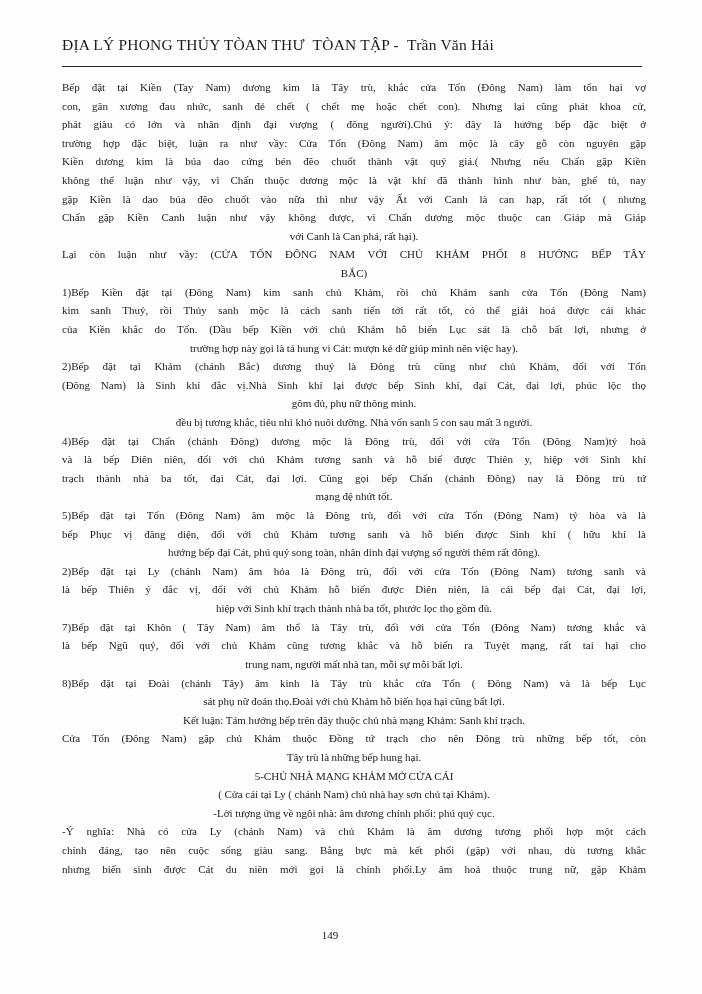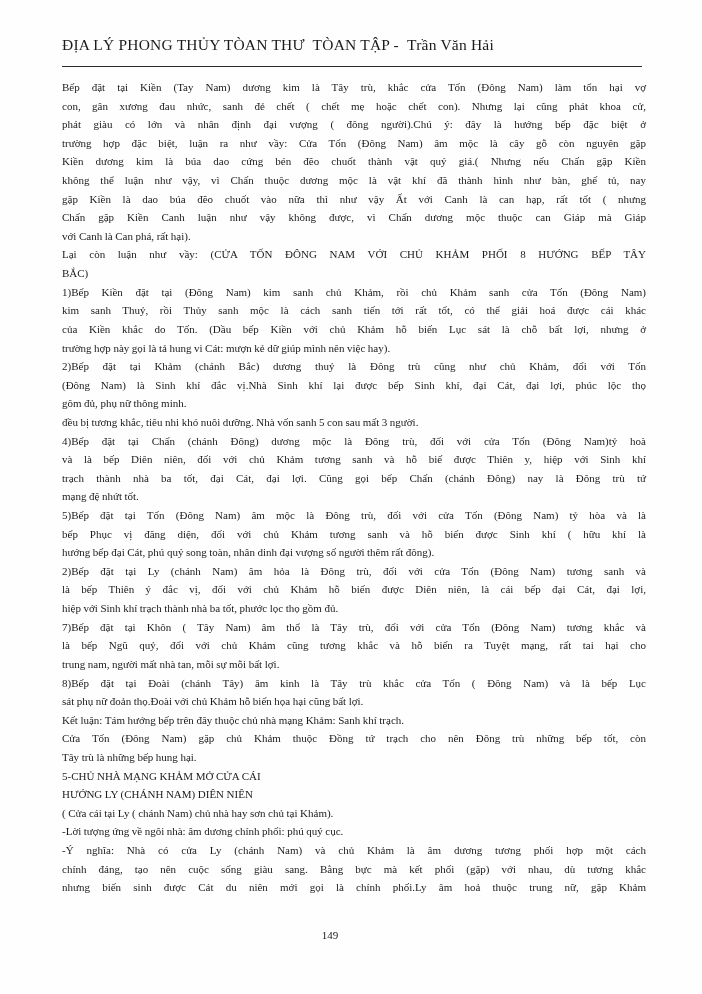--- a/index.html
+++ b/index.html
@@ -35,21 +35,21 @@
   .doc-body {
     position: absolute;
     left: 62px;
     top: 78px;
     width: 584px;
     font-size: 11px;
     line-height: 18.62px;
     word-spacing: -0.2px;
   }
   .line {
-    text-align: left;
+    text-align: center;
     height: 18.62px;
     overflow: visible;
   }
   .line.j {
     text-align: justify;
     text-align-last: justify;
   }
   .page-number {
     position: absolute;
     left: 0;
@@ -97,21 +97,20 @@
       <div class="line">hiệp với Sinh khí trạch thành nhà ba tốt, phước lọc thọ gồm đủ.</div>
       <div class="line j">7)Bếp đặt tại Khôn ( Tây Nam) âm thổ là Tây trù, đối với cửa Tốn (Đông Nam) tương khắc và</div>
       <div class="line j">là bếp Ngũ quỷ, đối với chủ Khảm cũng tương khắc và hỗ biến ra Tuyệt mạng, rất tai hại cho</div>
       <div class="line">trung nam, người mất nhà tan, mỗi sự mỗi bất lợi.</div>
       <div class="line j">8)Bếp đặt tại Đoài (chánh Tây) âm kinh là Tây trù khắc cửa Tốn ( Đông Nam) và là bếp Lục</div>
       <div class="line">sát phụ nữ đoản thọ.Đoài với chủ Khảm hỗ biến họa hại cũng bất lợi.</div>
       <div class="line">Kết luận: Tám hướng bếp trên đây thuộc chủ nhà mạng Khảm: Sanh khí trạch.</div>
       <div class="line j">Cửa Tốn (Đông Nam) gặp chủ Khảm thuộc Đồng tứ trạch cho nên Đông trù những bếp tốt, còn</div>
       <div class="line">Tây trù là những bếp hung hại.</div>
       <div class="line">5-CHỦ NHÀ MẠNG KHẢM MỞ CỬA CÁI</div>
-      <div class="line">HƯỚNG LY (CHÁNH NAM) DIÊN NIÊN</div>
       <div class="line">( Cửa cái tại Ly ( chánh Nam) chủ nhà hay sơn chủ tại Khảm).</div>
       <div class="line">-Lời tượng ứng về ngôi nhà: âm dương chính phối: phú quý cục.</div>
       <div class="line j">-Ý nghĩa: Nhà có cửa Ly (chánh Nam) và chủ Khảm là âm dương tương phối hợp một cách</div>
       <div class="line j">chính đáng, tạo nên cuộc sống giàu sang. Bằng bực mà kết phối (gặp) với nhau, dù tương khắc</div>
       <div class="line j">nhưng biến sinh được Cát du niên mới gọi là chính phối.Ly âm hoả thuộc trung nữ, gặp Khảm</div>
     </div>
   <div class="page-number">149</div>
 </div>
 
 </body></html>

